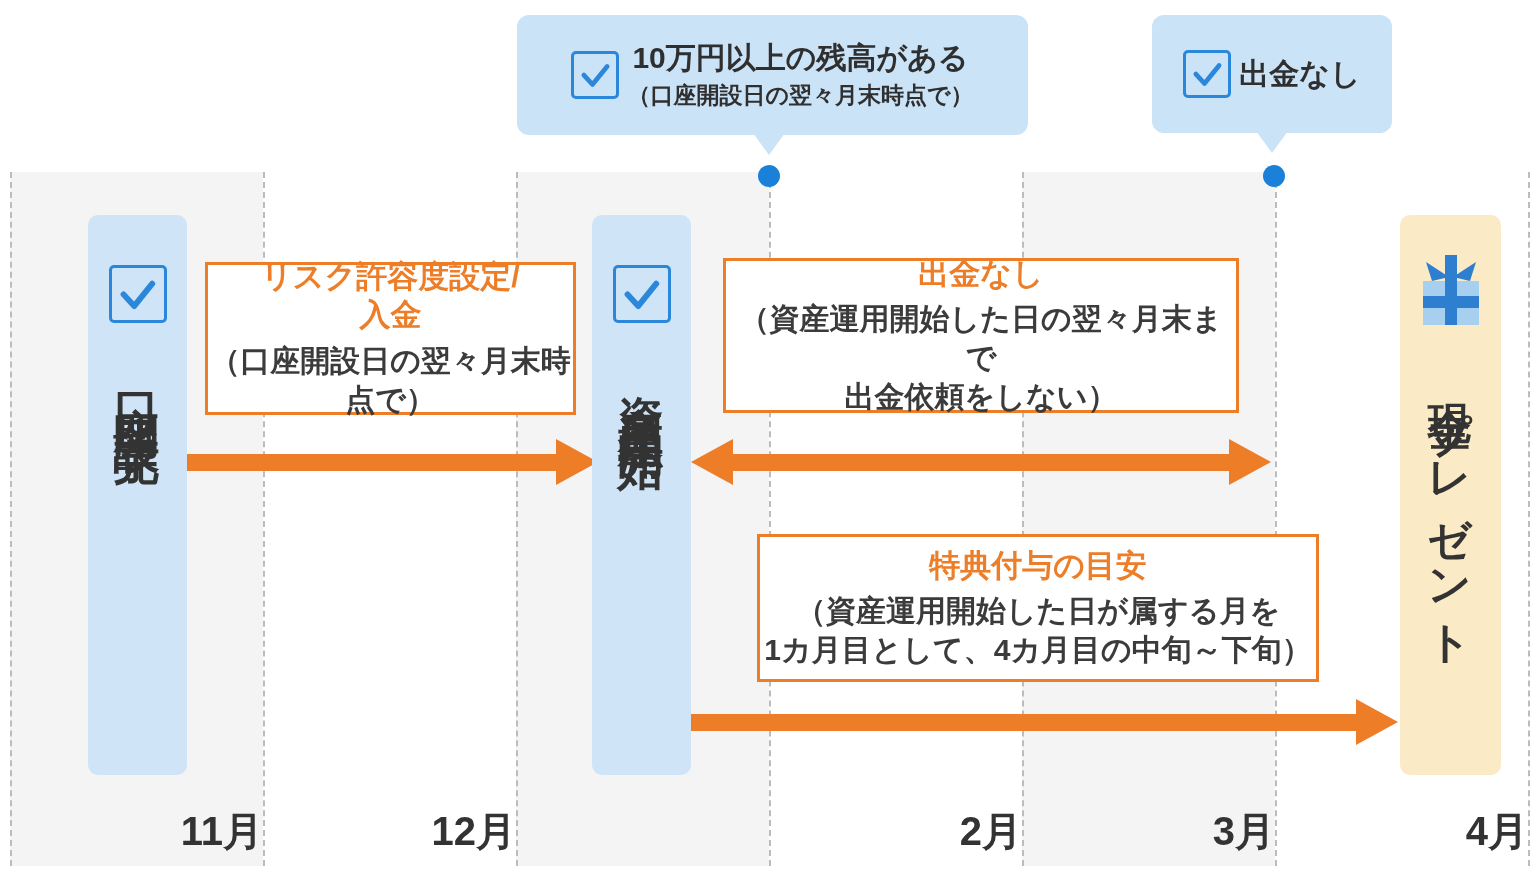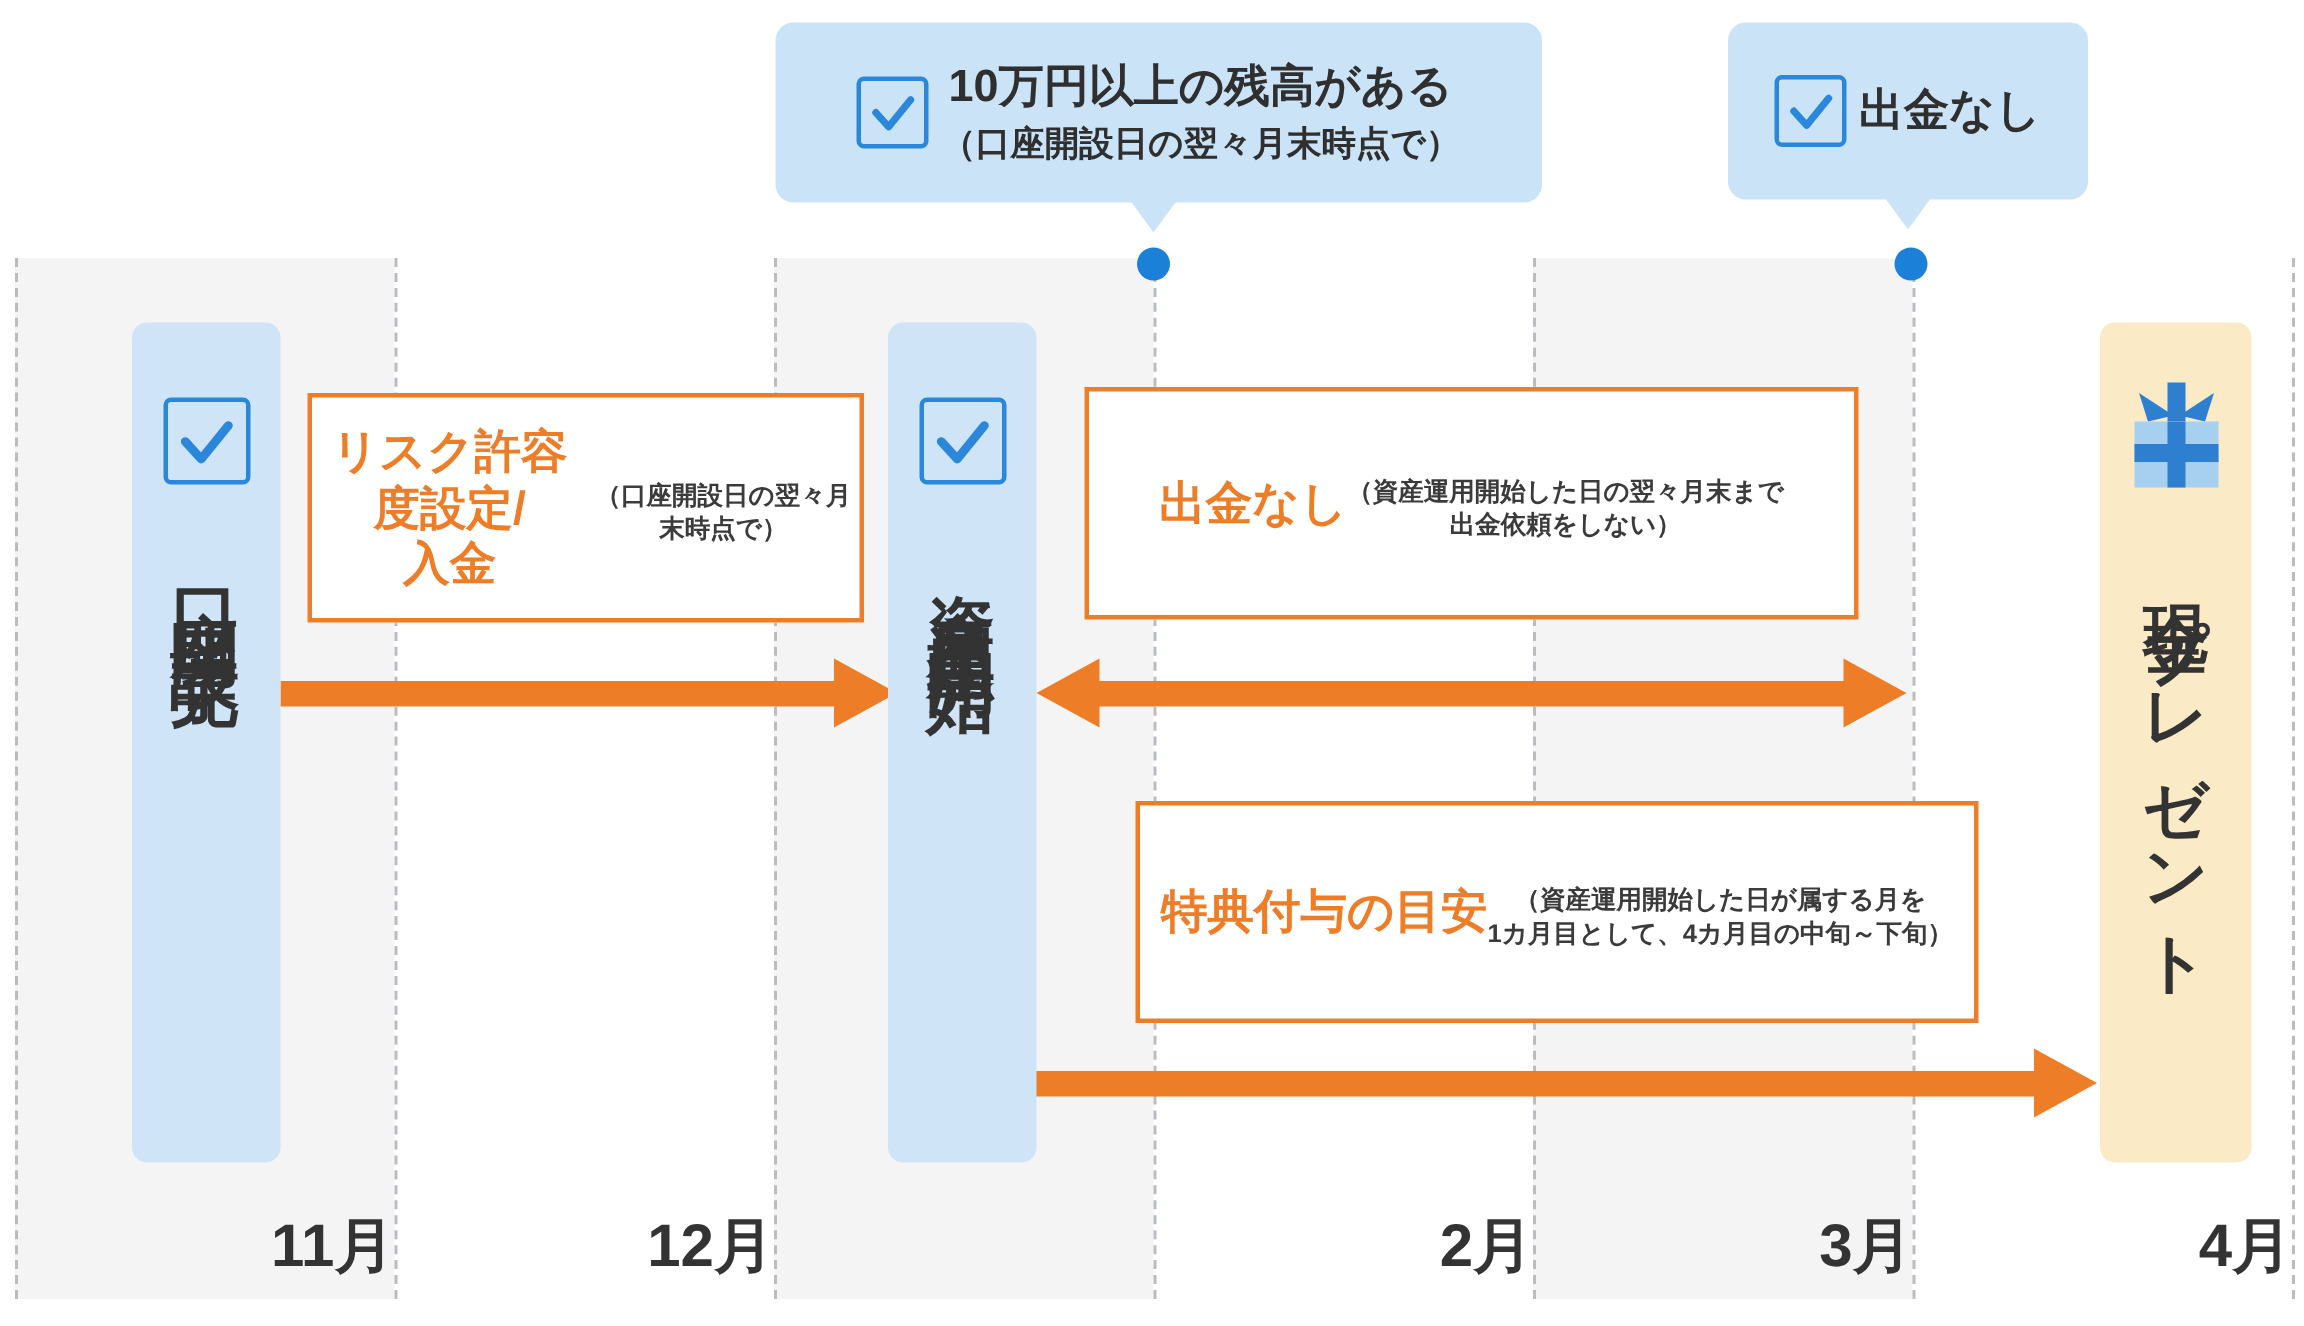--- a/index.html
+++ b/index.html
@@ -35,23 +35,23 @@
   .pillar.blue{background:#cfe4f6;}
   .pillar.yellow{background:#faeac5;}
   .pillar-label{margin-top:36px;writing-mode:vertical-rl;text-orientation:upright;
           font-weight:bold;color:#333;}
   .pillar.blue .pillar-label{font-size:46px;letter-spacing:10px;}
   .pillar.yellow .pillar-label{font-size:43px;letter-spacing:5px;margin-top:28px;}
   
   .gift{width:64px;height:88px;}
   
   .callout{position:absolute;background:#fff;border:3px solid #ed7d26;box-sizing:border-box;z-index:4;
-           display:flex;flex-direction:row;align-items:center;justify-content:center;text-align:center;}
+           display:flex;flex-direction:column;align-items:center;justify-content:center;text-align:center;}
   .callout-title{font-size:31px;font-weight:bold;color:#ed7d26;line-height:1.22;}
-  .callout-sub{font-size:17px;font-weight:600;color:#3b3b3b;line-height:1.3;margin-top:7px;}
+  .callout-sub{font-size:30px;font-weight:600;color:#3b3b3b;line-height:1.3;margin-top:7px;}
   
   .abar{position:absolute;height:17px;background:#ed7d26;z-index:2;}
   .ahead{position:absolute;width:0;height:0;z-index:2;
          border-top:23px solid transparent;border-bottom:23px solid transparent;}
   .ahead.right{border-left:42px solid #ed7d26;}
   .ahead.left{border-right:42px solid #ed7d26;}
 </style>
 </head>
 <body>
 

